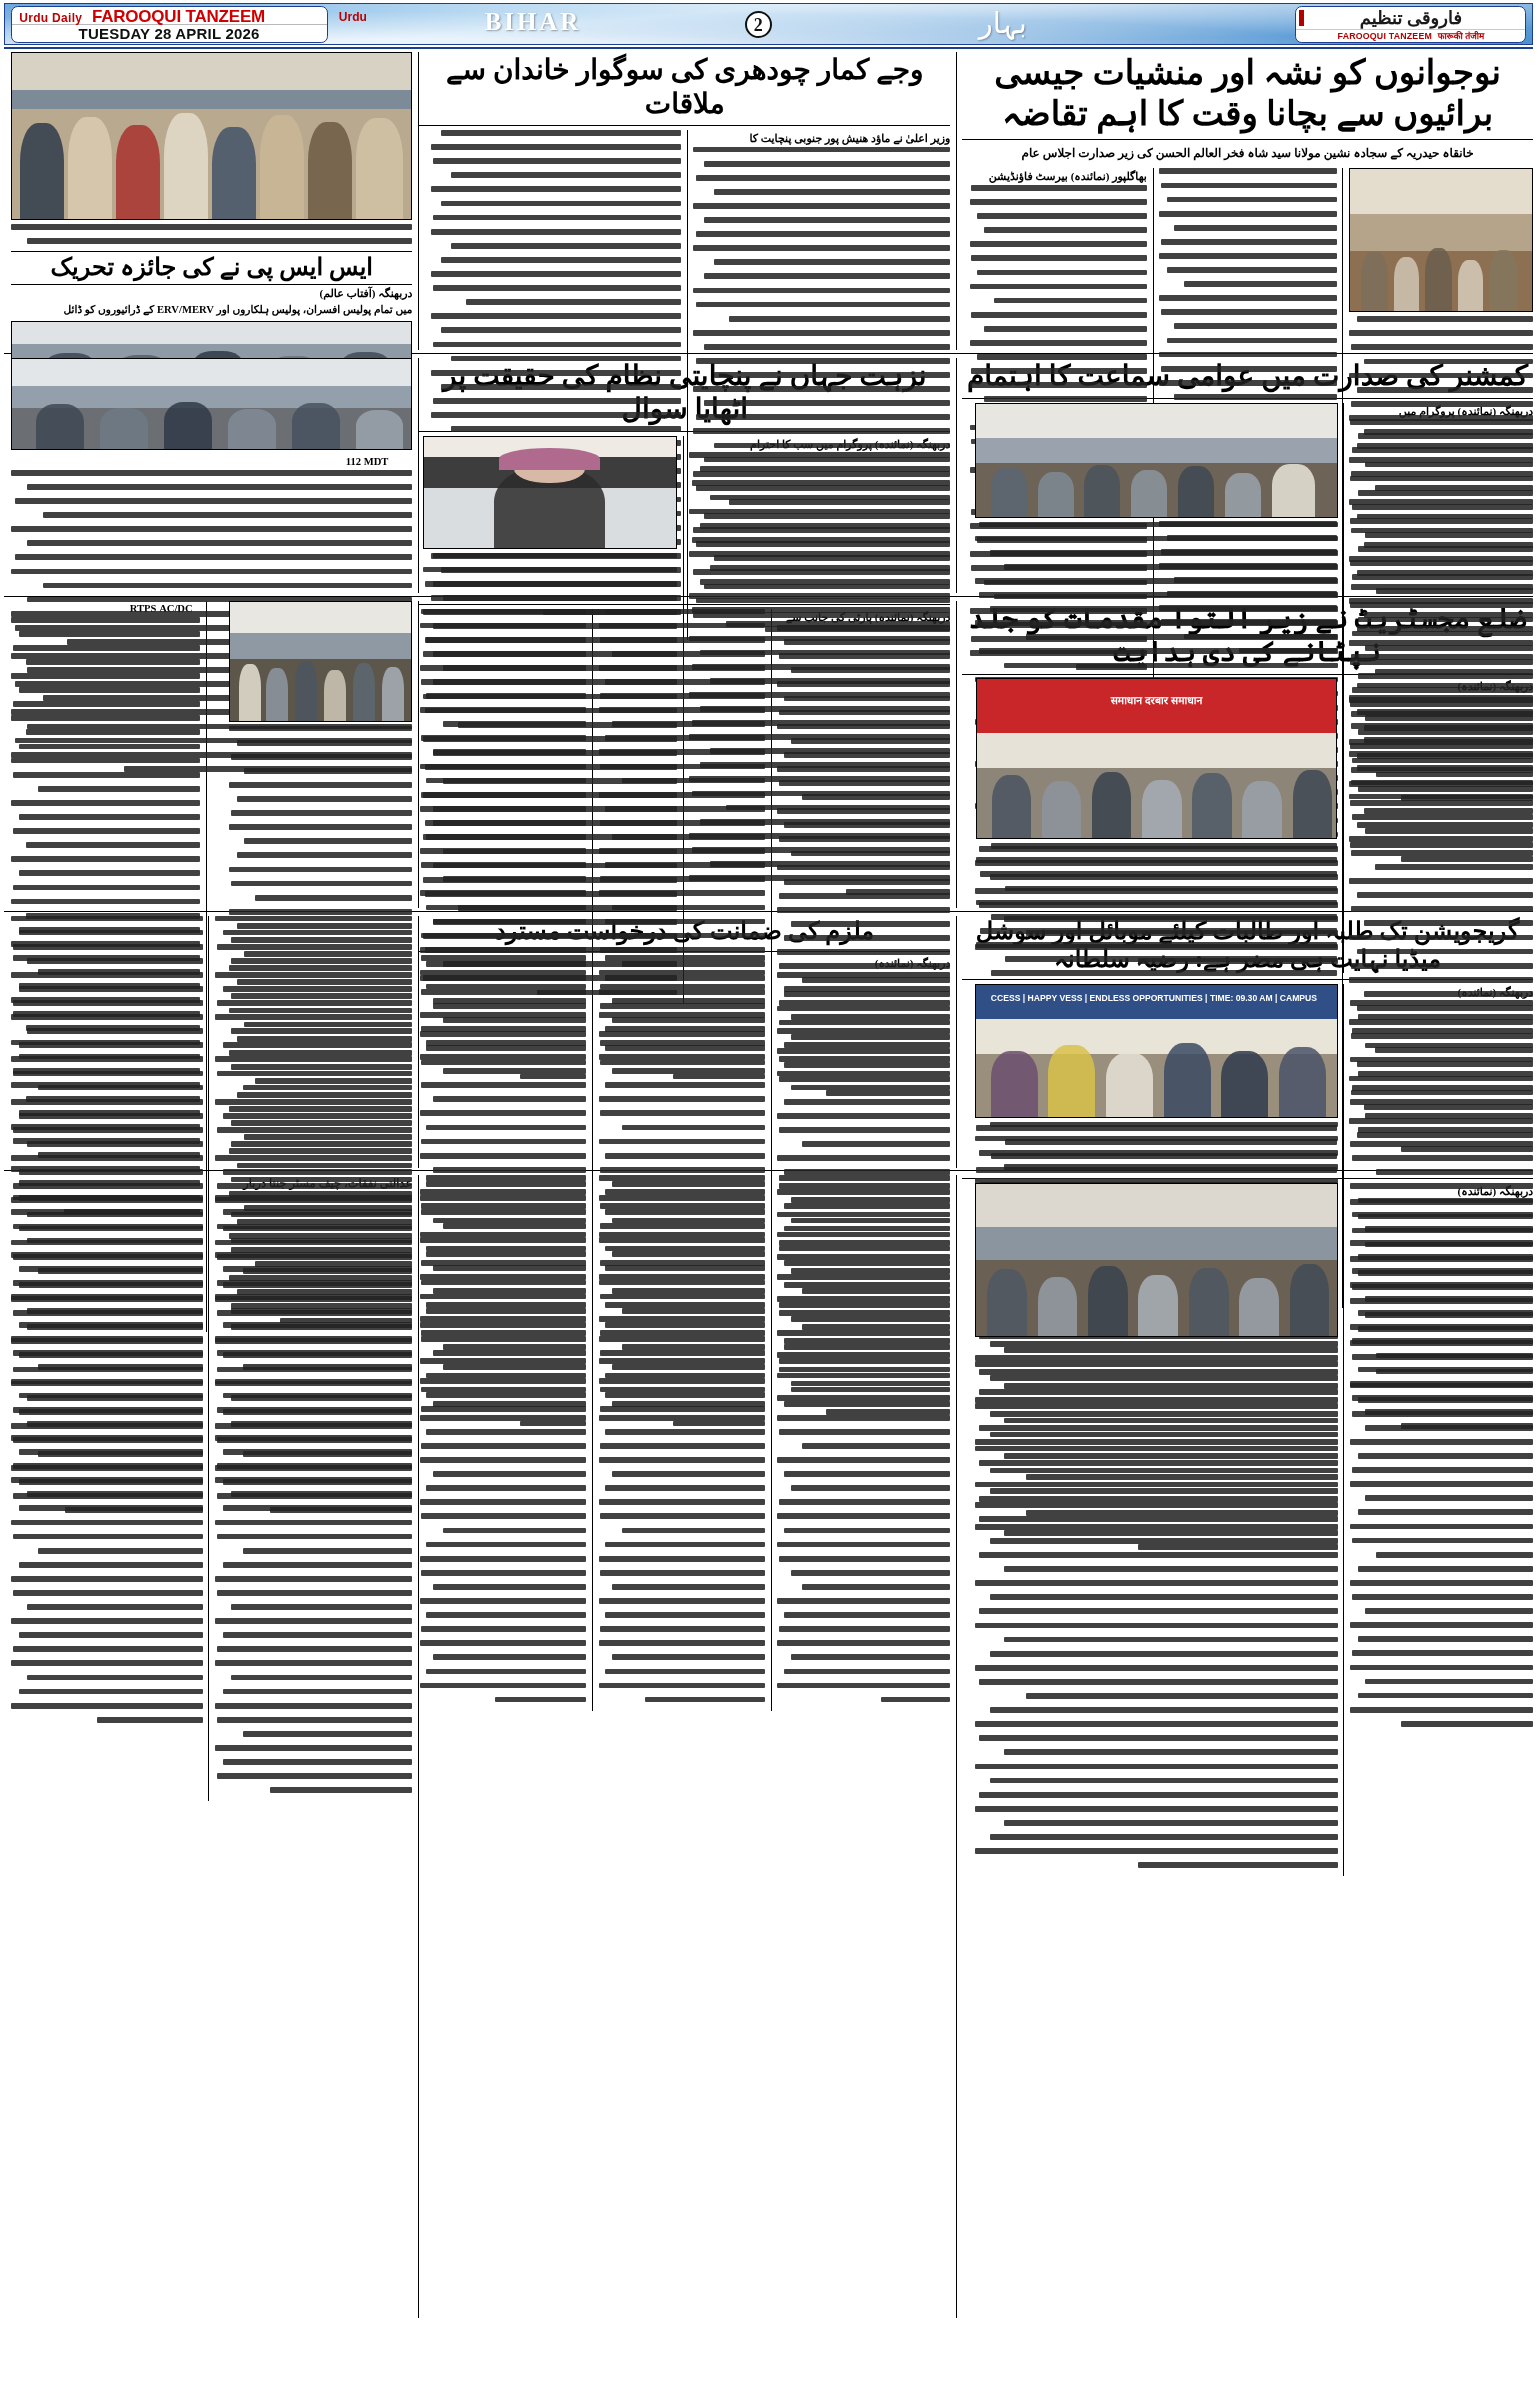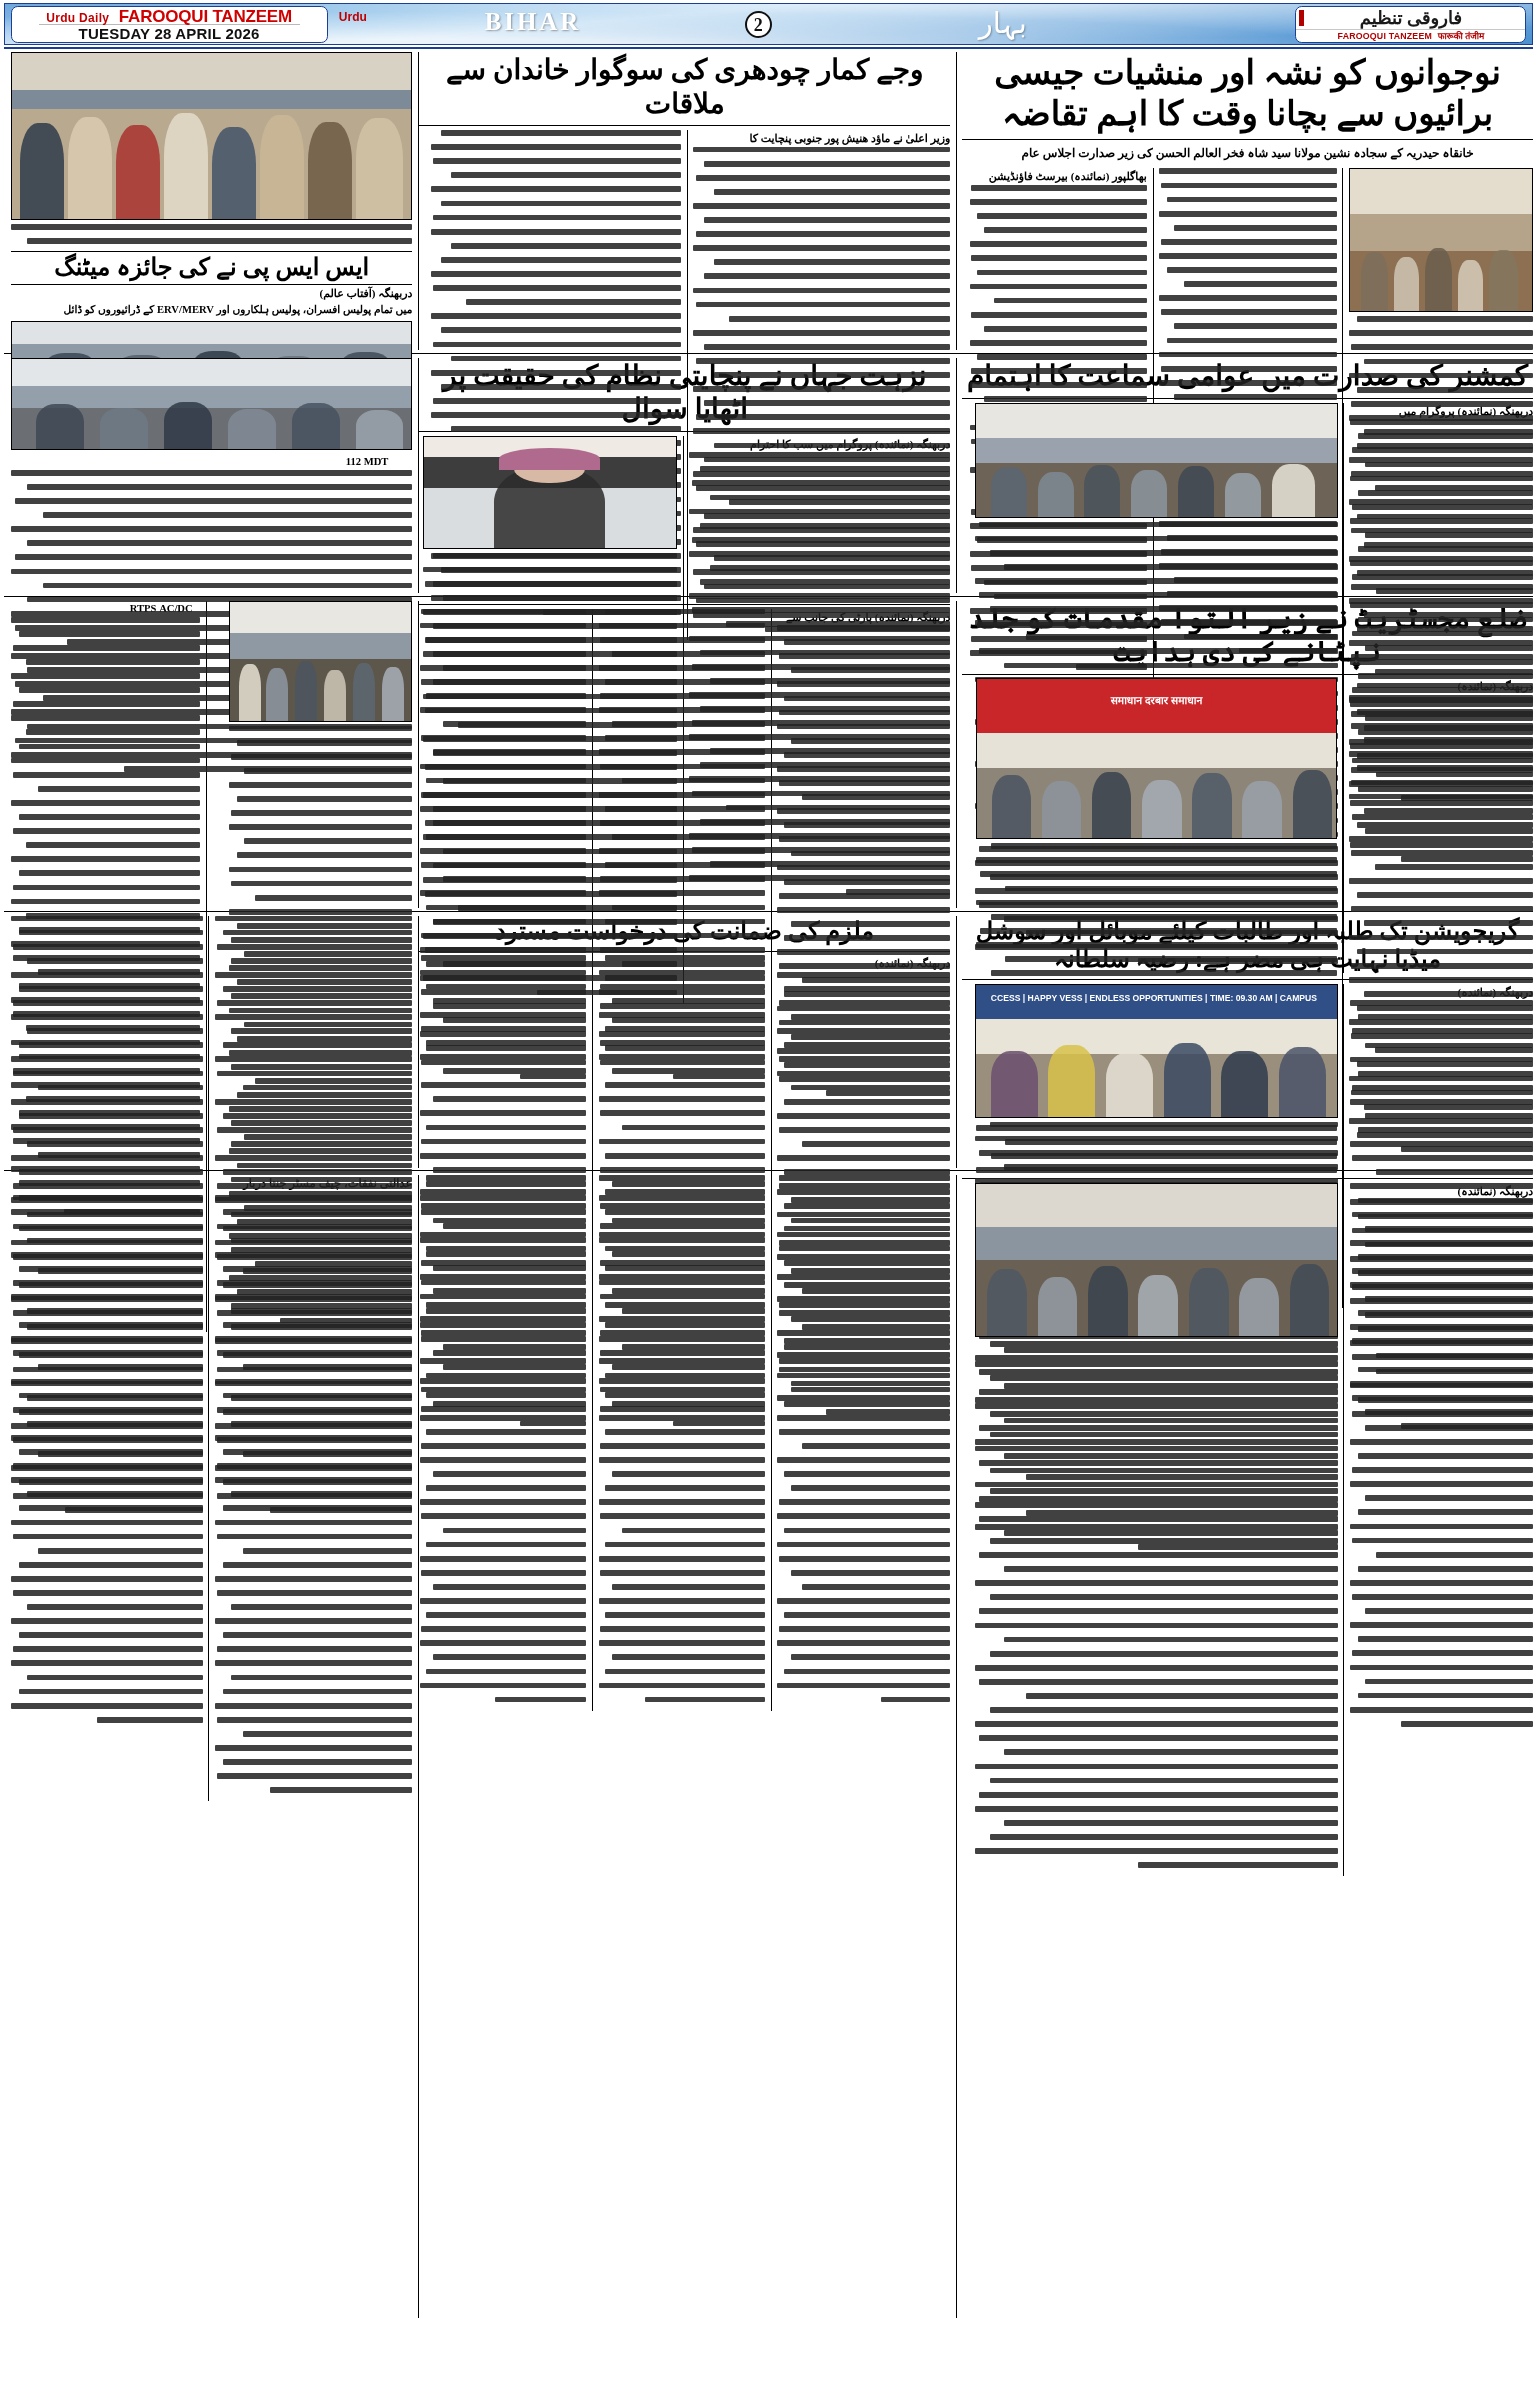--- a/index.html
+++ b/index.html
@@ -21,21 +21,21 @@
   .masthead:after{
     content:""; position:absolute; inset:0;
     background:
       radial-gradient(ellipse at 30% 120%, rgba(255,255,255,.75) 0 18%, transparent 60%),
       radial-gradient(ellipse at 62% -30%, rgba(255,255,255,.55) 0 20%, transparent 65%);
     pointer-events:none;
   }
   .mh-left {
     position:absolute; left:5.8px; top:1.9px; width:317px; height:37px;
     background:#fff; border:1.5px solid #1c3f94; border-radius:6.7px;
-    display:flex; flex-direction:column; justify-content:center; z-index:3;align-items:center;
+    display:flex; flex-direction:column; justify-content:center; z-index:3;
   }
   .mh-l-row1{ display:flex; align-items:baseline; gap:9.6px; padding:0 7.7px 1px 7.7px;
               border-bottom:1.2px solid #b9b9b9; height:18px;}
   .mh-urdu-daily{ color:#c00000; font-family:"Liberation Sans",sans-serif;
               font-weight:bold; font-size:12px; letter-spacing:0.3px;}
   .mh-title{ color:#d10000; font-family:"Liberation Sans",sans-serif;
               font-weight:bold; font-size:17px; letter-spacing:-0.2px;}
   .mh-l-row2{ text-align:center; height:17.3px; }
   .mh-date{ color:#111; font-family:"Liberation Sans",sans-serif;
               font-weight:bold; font-size:15px; letter-spacing:0.2px;}
@@ -392,21 +392,21 @@
           <i style="left:50%;width:11%;height:56%;background:#43536a;"></i>
           <i style="left:62%;width:11%;height:63%;background:#c9b797;"></i>
           <i style="left:74%;width:11%;height:59%;background:#6d5a43;"></i>
           <i style="left:86%;width:12%;height:61%;background:#d1c3a6;"></i>
         </div>
       </div>
       <div class="body" style="height:24px; overflow:hidden;">
             <div class="ln a"></div>
             <div class="ln b"></div>
           </div>
-      <div class="hdl md" style="border-top:1.2px solid #000; border-bottom:1.2px solid #000; margin-top:2.9px;">ایس ایس پی نے کی جائزہ میٹنگ</div>
+      <div class="hdl md" style="border-top:1.2px solid #000; border-bottom:1.2px solid #000; margin-top:2.9px;">ایس ایس پی نے کی جائزہ تحریک</div>
       <div class="byline">دربھنگہ (آفتاب عالم)</div>
       <div class="byline" style="font-size:10.6px;">میں تمام پولیس افسران، پولیس ہلکاروں اور ERV/MERV کے ڈرائیوروں کو ڈائل</div>
       <div class="photo ph-office" style="height:67px; margin:2.9px 0;">
         <div class="figs">
           <i style="left:8%;width:13%;height:52%;background:#3b4654;"></i>
           <i style="left:26%;width:13%;height:48%;background:#555f6b;"></i>
           <i style="left:45%;width:13%;height:55%;background:#2f3a46;"></i>
           <i style="left:64%;width:13%;height:47%;background:#6a737d;"></i>
           <i style="left:82%;width:13%;height:53%;background:#414b58;"></i>
         </div>

